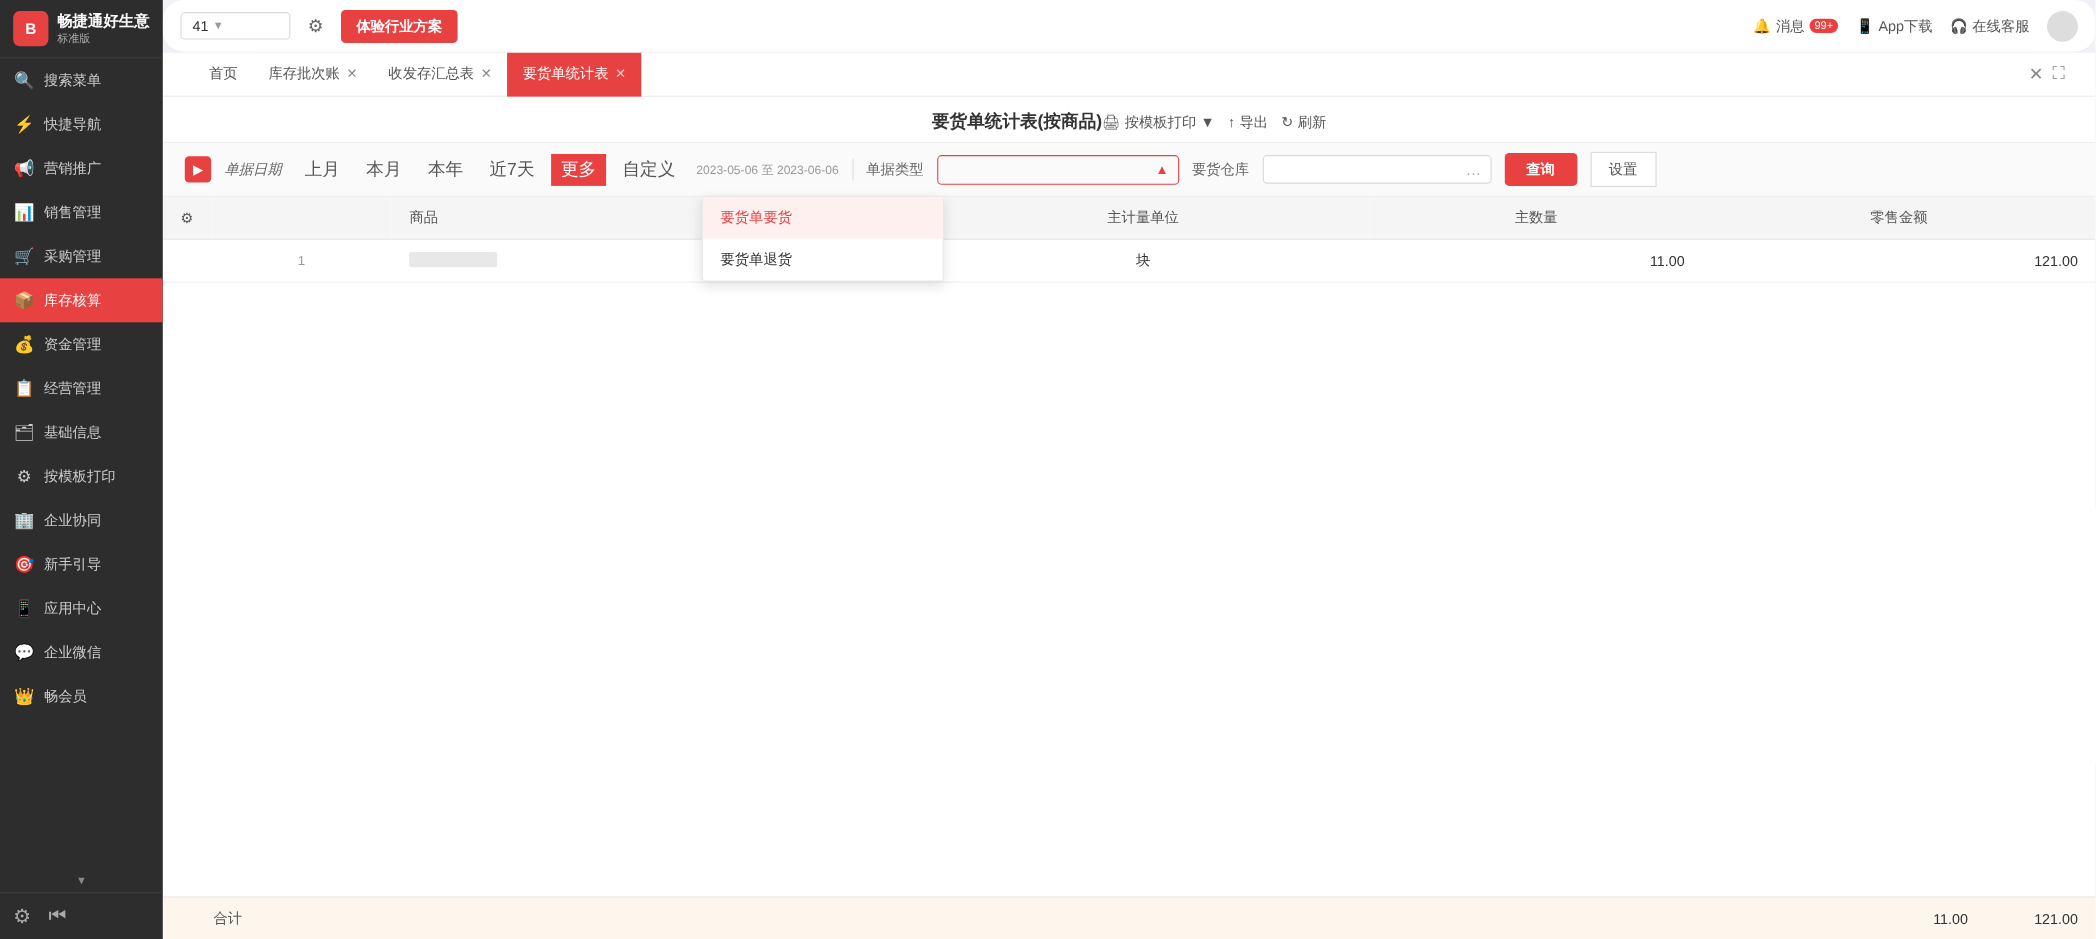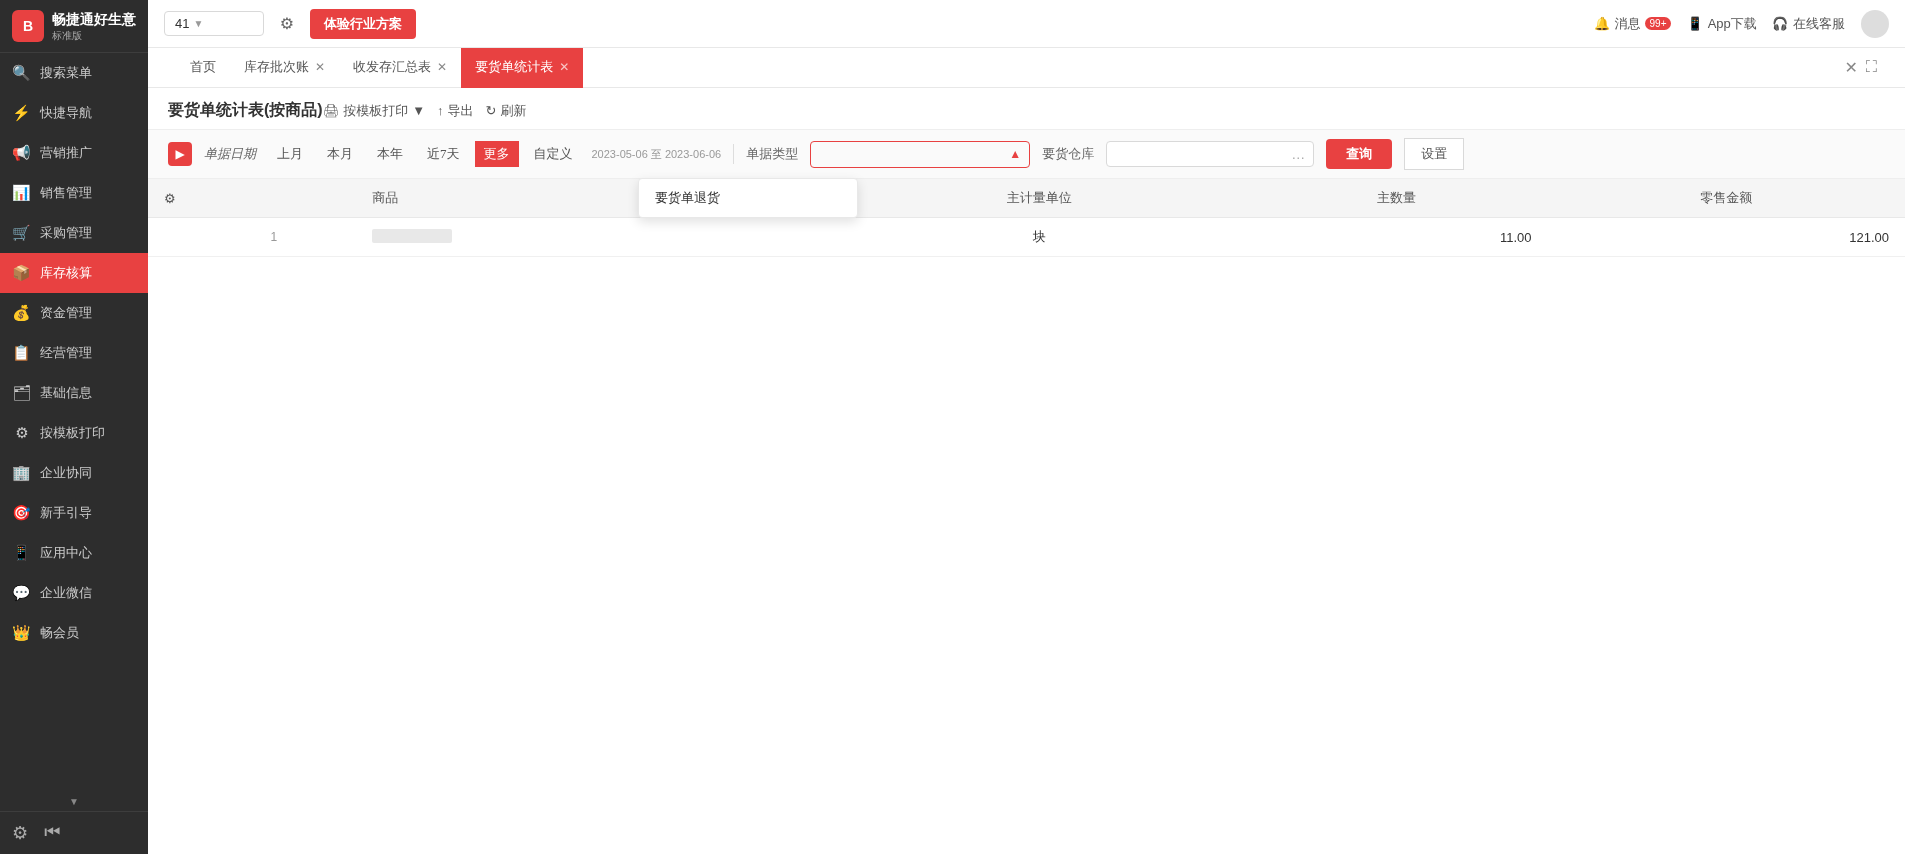--- a/index.html
+++ b/index.html
@@ -90,20 +90,21 @@
 
     
     .topbar {
       background: #fff;
       display: flex;
       align-items: center;
       padding: 0 16px;
       height: 48px;
       border-bottom: 1px solid #e8e8e8;
       gap: 12px;
+      border-radius: 19px;
     }
     .topbar-left {
       display: flex;
       align-items: center;
       gap: 8px;
       flex: 1;
     }
     .store-selector {
       display: flex;
       align-items: center;
@@ -213,21 +214,21 @@
       flex: 1;
       overflow: hidden;
       display: flex;
       flex-direction: column;
       background: #fff;
     }
 
     .page-header {
       display: flex;
       align-items: center;
-      justify-content: flex-start;
+      justify-content: center;
       padding: 12px 20px 8px;
     }
     .page-title {
       font-size: 16px;
       font-weight: bold;
       color: #333;
     }
     .page-actions {
       display: flex;
       align-items: center;
@@ -270,24 +271,23 @@
     }
     .date-btns {
       display: flex;
       gap: 6px;
       align-items: center;
     }
     .date-btn {
       padding: 3px 8px;
       border-radius: 4px;
       cursor: pointer;
-      font-size: 13px;
+      font-size: 16px;
       color: #555;
       border: 1px solid transparent;
-      font-family: Liberation Serif, serif;
     }
     .date-btn.more {
       background: #e84141;
       color: #fff;
       border-radius: 0;
     }
     .date-range {
       font-size: 11px;
       color: #999;
       margin-left: 4px;
@@ -639,20 +639,21 @@
       <span class="warehouse-label">要货仓库</span>
       <div class="warehouse-input-wrap">
         <input class="warehouse-input" value="" style="">
         <span class="warehouse-more">…</span>
       </div>
 
       <button class="query-btn">查询</button>
       <button class="set-btn">设置</button>
 
       <div class="dropdown-menu">
+        <div class="dropdown-item selected">要货单要货</div>
         <div class="dropdown-item">要货单退货</div>
       </div>
     </div>
 
     <div class="table-wrap">
       <table>
         <thead>
           <tr>
             <th class="settings-col">⚙</th>
             <th class="center"></th>
@@ -670,15 +671,21 @@
               <span class="product-name-placeholder"></span>
             </td>
             <td class="center">块</td>
             <td class="num">11.00</td>
             <td class="num">121.00</td>
           </tr>
         </tbody>
       </table>
     </div>
 
+    <div class="table-footer">
+      <span class="footer-label">合计</span>
+      <span class="footer-spacer"></span>
+      <span class="footer-val">11.00</span>
+      <span class="footer-val">121.00</span>
+    </div>
 
   </div>
 </div>
 
 </body></html>

